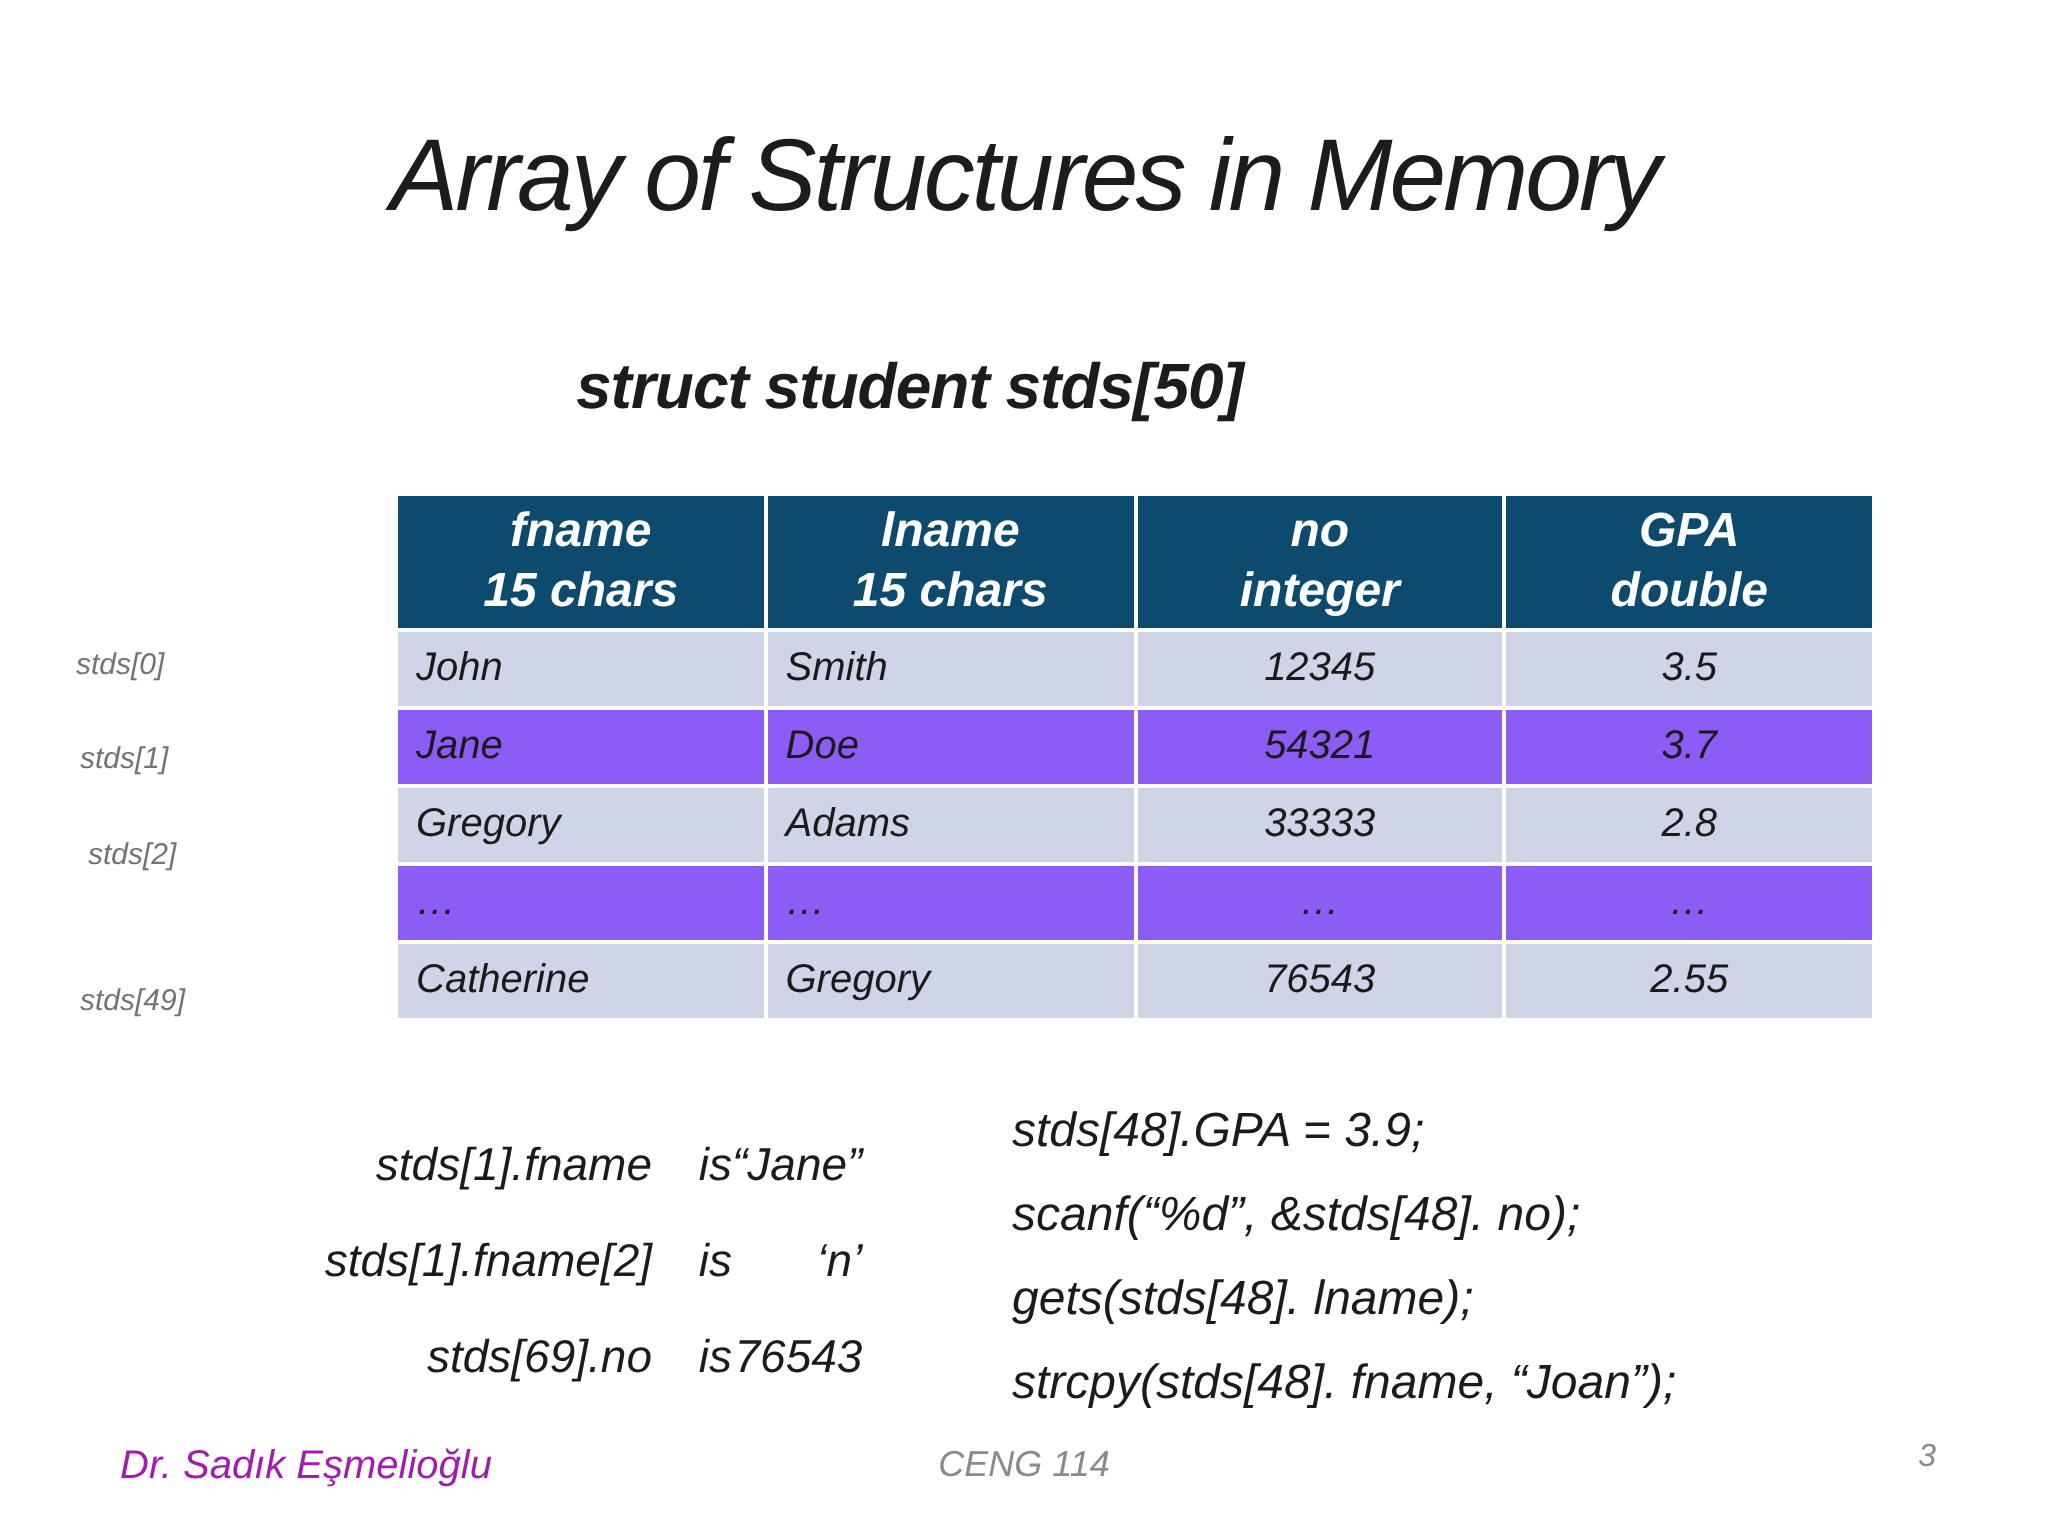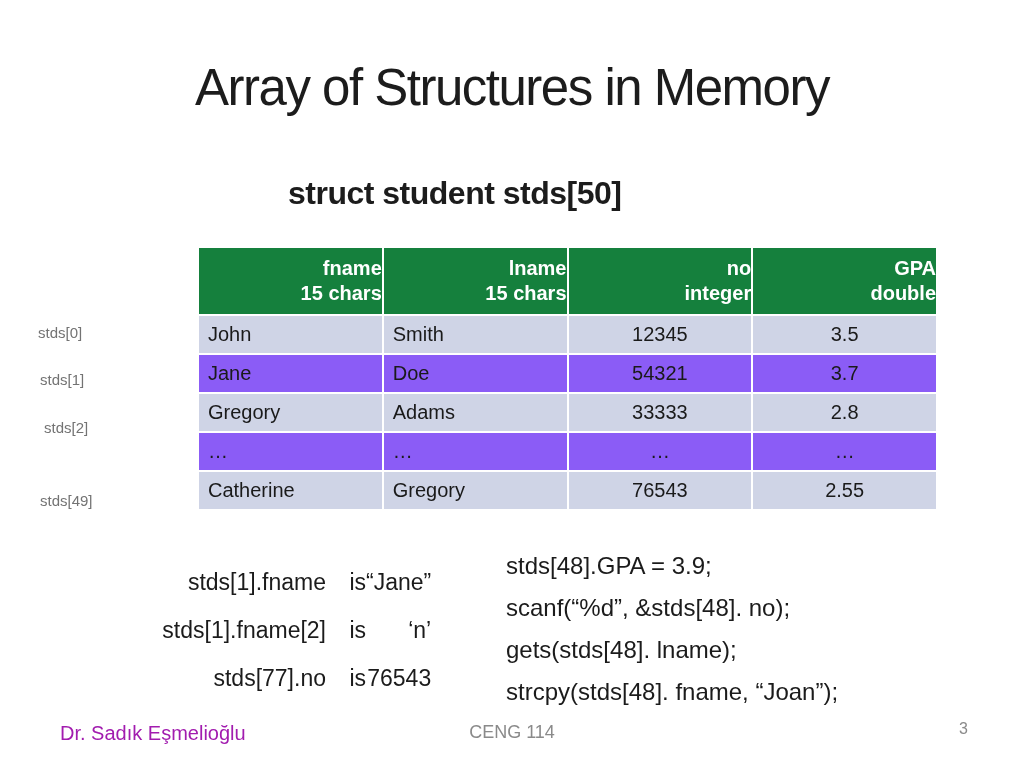--- a/index.html
+++ b/index.html
@@ -3,20 +3,21 @@
 <meta charset="utf-8">
 <style>
   html, body { margin: 0; padding: 0; background: #ffffff; }
   .slide {
     position: relative;
     width: 1024px; height: 768px;
     background: #ffffff;
     font-family: "Liberation Sans", sans-serif;
     overflow: hidden;
     color: #1c1c1c;
+    font-style: italic;
   }
   .title {
     position: absolute; top: 58px; left: 0; width: 100%;
     text-align: center;
     font-size: 51px; font-weight: 400; letter-spacing: -1.5px;
     color: #1c1c1c;
     white-space: nowrap;
   }
   .subtitle {
     position: absolute; top: 175px; left: 288px;
@@ -33,23 +34,23 @@
   #rl1 { left: 40px; top: 371px; }
   #rl2 { left: 44px; top: 419px; }
   #rl49 { left: 40px; top: 492px; }
 
   .mem-table {
     position: absolute; left: 197px; top: 246px; width: 741px;
     border-collapse: collapse; table-layout: fixed;
   }
   .mem-table th, .mem-table td { border: 2px solid #ffffff; overflow: hidden; }
   .mem-table th {
-    background: #15803d; color: #ffffff;
-    font-size: 20px; font-weight: 700;
-    height: 66px; text-align: right; vertical-align: middle;
+    background: #0c4a6e; color: #ffffff;
+    font-size: 24px; font-weight: 700;
+    height: 66px; text-align: center; vertical-align: middle;
     line-height: 1.25; padding: 0;
   }
   .mem-table td {
     font-size: 20px; color: #1a1a1a;
     height: 37px; vertical-align: middle; padding: 0;
     white-space: nowrap;
   }
   td.al { text-align: left; padding-left: 9px; margin-top: 12px; }
   td.ac { text-align: center; }
   tr.odd td  { background: #CFD4E6; }
@@ -154,21 +155,21 @@
     </tbody>
   </table>
 
   <div class="examples">
     <span>stds[1].fname</span>
     <span>is</span>
     <span>“Jane”</span>
     <span>stds[1].fname[2]</span>
     <span>is</span>
     <span>‘n’</span>
-    <span>stds[77].no</span>
+    <span>stds[69].no</span>
     <span>is</span>
     <span>76543</span>
   </div>
 
   <div class="code">
     <div class="line">stds[48].GPA = 3.9;</div>
     <div class="line">scanf(“%d”, &amp;stds[48]. no);</div>
     <div class="line">gets(stds[48]. lname);</div>
     <div class="line">strcpy(stds[48]. fname, “Joan”);</div>
   </div>

